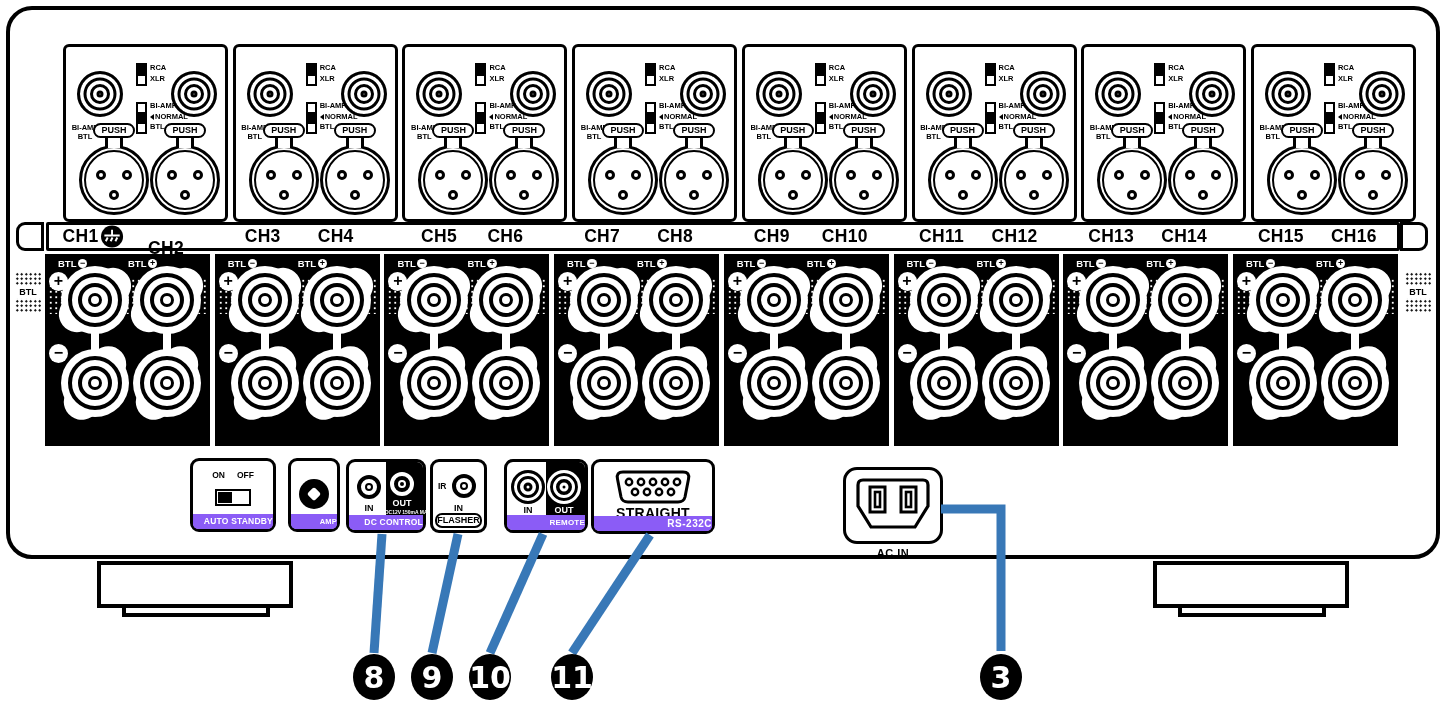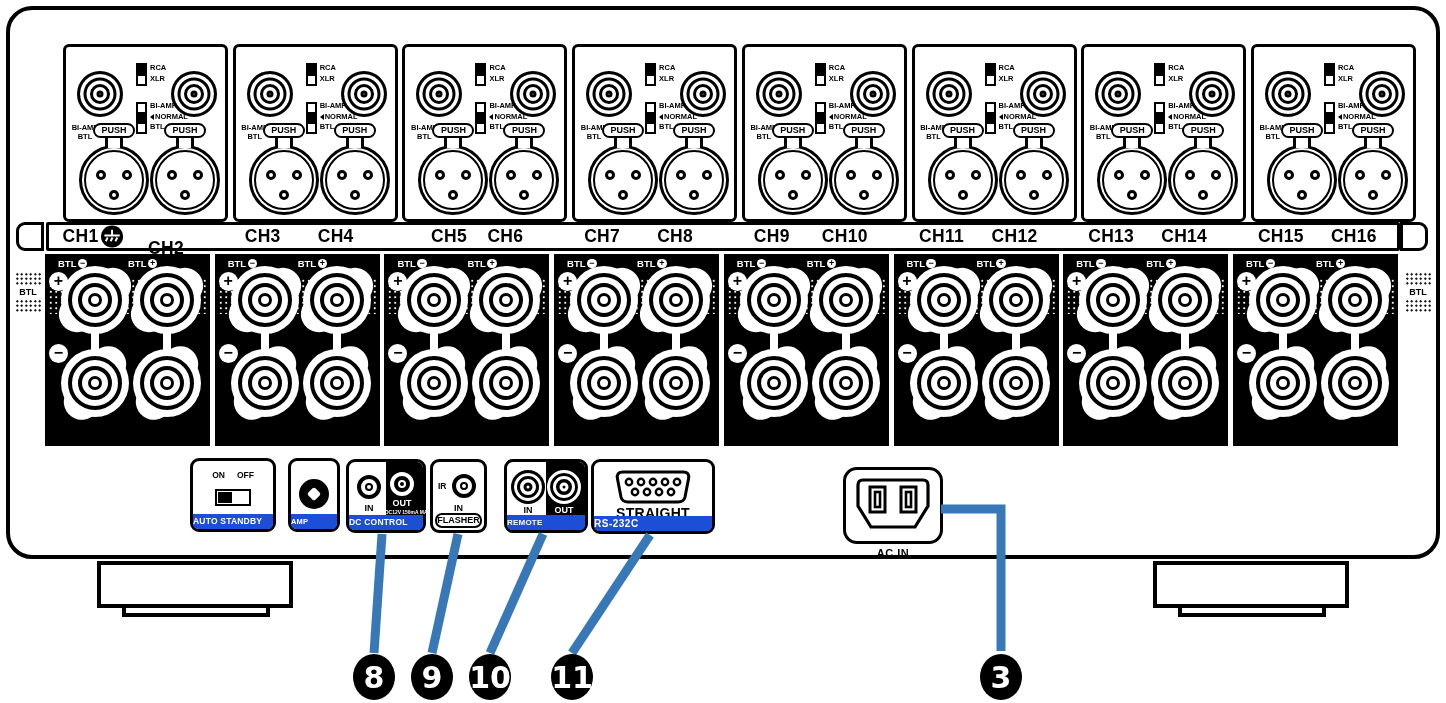--- a/index.html
+++ b/index.html
@@ -84,22 +84,22 @@
   .vbar{position:absolute;width:8px;height:24px;background:#fff;}
   .vbar.v1{left:46px;top:78px;}.vbar.v2{left:118px;top:78px;}
   .btl-badge{position:absolute;top:272px;width:26px;height:40px;
              background-image:radial-gradient(#000 1px,transparent 1.1px);background-size:4.5px 4.5px;
              display:flex;align-items:center;}
   .btl-badge span{background:#fff;font-size:9px;font-weight:bold;width:100%;text-align:center;padding:1px 0;}
   .btl-badge.bl{left:15px;}.btl-badge.br{left:1405px;}
 
   
   .ctl{position:absolute;border:3px solid #000;border-radius:9px;background:#fff;}
-  .ctl-bar{position:absolute;left:0;right:0;bottom:0;height:15px;background:#1d4ed8;color:#fff;
-           font-weight:bold;font-size:8.5px;text-align:left;line-height:15px;border-radius:0 0 5px 5px;
+  .ctl-bar{position:absolute;left:0;right:0;bottom:0;height:15px;background:#8b5cf6;color:#fff;
+           font-weight:bold;font-size:8.5px;text-align:right;line-height:15px;border-radius:0 0 5px 5px;
            letter-spacing:0.2px;}
   #auto-standby{left:190px;top:458px;width:86px;height:74px;}
   .onoff{position:absolute;top:9px;left:0;right:0;display:flex;justify-content:center;gap:12px;
          font-size:8.5px;font-weight:bold;}
   .as-switch{position:absolute;left:50%;top:28px;transform:translateX(-50%);width:36px;height:17px;
              border:2.5px solid #000;background:#fff;}
   .as-knob{position:absolute;left:1px;top:1px;bottom:1px;width:14px;background:#000;}
   #amp-control{left:288px;top:458px;width:52px;height:74px;}
   .amp-jack{position:absolute;left:50%;top:18px;transform:translateX(-50%);width:30px;height:30px;
             border-radius:50%;background:#000;}
@@ -556,21 +556,21 @@
 </div>
       <div class="ch-label" style="left: 166px; margin-top: 12px;">
         <span>CH2</span>
       </div>
       <div class="ch-label" style="left: 262.7px;">
         <span>CH3</span>
       </div>
       <div class="ch-label" style="left: 335.7px;">
         <span>CH4</span>
       </div>
-      <div class="ch-label" style="left: 449px; text-align: right;">
+      <div class="ch-label" style="left: 439px; text-align: right;">
         <span>CH5</span>
       </div>
       <div class="ch-label" style="left: 505.4px;">
         <span>CH6</span>
       </div>
       <div class="ch-label" style="left: 602.1px;">
         <span>CH7</span>
       </div>
       <div class="ch-label" style="left: 675.1px;">
         <span>CH8</span>

